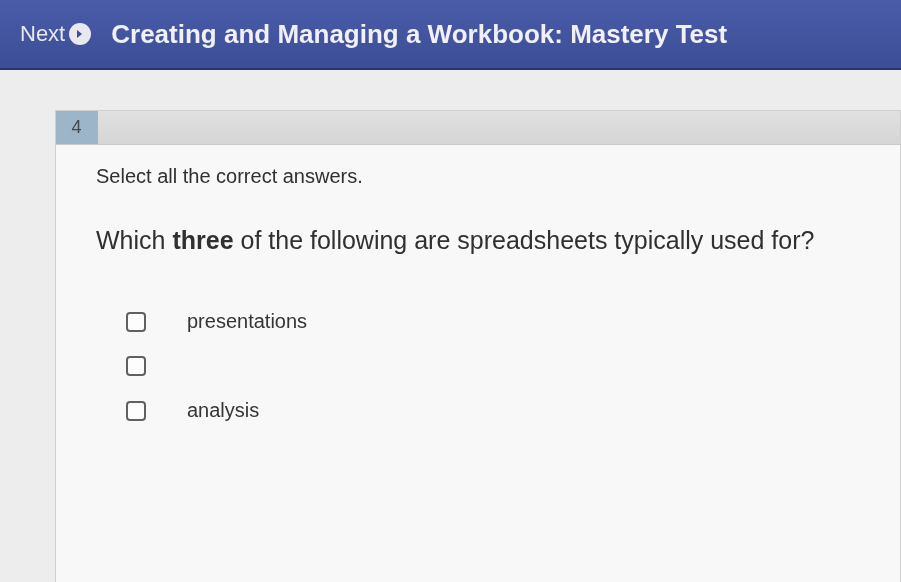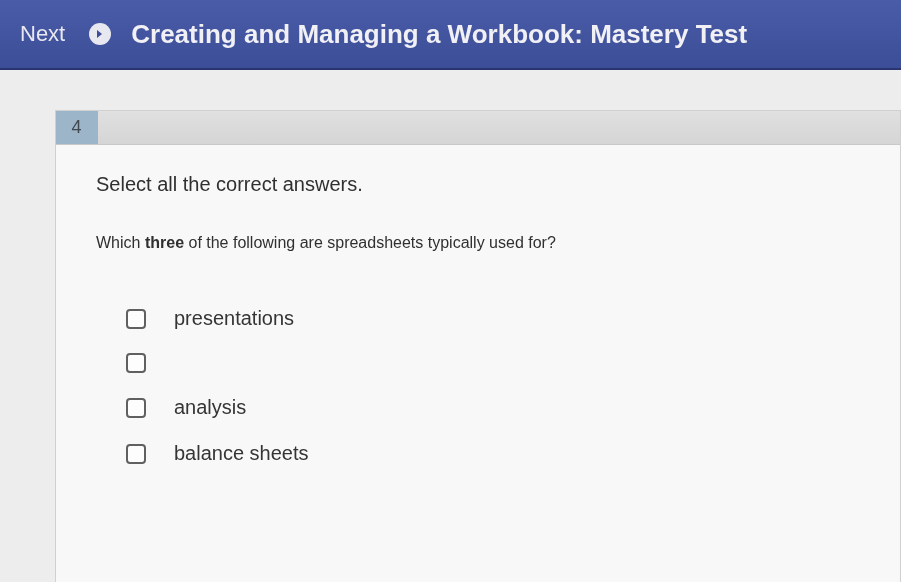--- a/index.html
+++ b/index.html
@@ -23,21 +23,21 @@
       border-bottom: 2px solid #2a3570;
     }
     .next-btn {
       display: flex;
       align-items: center;
       color: #e8e8f0;
       font-size: 22px;
       font-weight: 400;
       cursor: pointer;
       padding-right: 20px;
-      gap: 24px;
+      gap: 4px;
     }
     .next-icon {
       display: inline-flex;
       align-items: center;
       justify-content: center;
       width: 22px;
       height: 22px;
       background: #e8e8f0;
       border-radius: 50%;
       color: #3d4e98;
@@ -72,45 +72,44 @@
       width: 42px;
       display: flex;
       align-items: center;
       justify-content: center;
       font-size: 18px;
       font-weight: 500;
       border-right: 1px solid #b0b0b0;
     }
     .question-body {
       padding: 20px 40px;
-      margin-top: 8px;
     }
     .instruction {
       color: #303030;
       font-size: 20px;
       font-weight: 400;
       margin-bottom: 38px;
     }
     .prompt {
       color: #303030;
-      font-size: 16px;
+      font-size: 25px;
       font-weight: 400;
       margin-bottom: 55px;
     }
     .prompt strong {
       font-weight: 700;
     }
     .options {
       padding-left: 30px;
     }
     .option {
       display: flex;
       align-items: center;
       margin-bottom: 23px;
-      gap: 28px;
+      gap: 41px;
     }
     .checkbox {
       width: 20px;
       height: 20px;
       border: 2px solid #606060;
       border-radius: 4px;
       background: #fdfdfd;
       cursor: pointer;
       flex-shrink: 0;
     }
@@ -150,20 +149,16 @@
           <div class="checkbox"></div>
           <span class="option-label">presentations</span>
         </div>
         <div class="option">
           <div class="checkbox"></div>
         </div>
         <div class="option">
           <div class="checkbox"></div>
           <span class="option-label">analysis</span>
         </div>
-        <div class="option">
-          <div class="checkbox"></div>
-          <span class="option-label">balance sheets</span>
-        </div>
       </div>
     </div>
   </div>
 </div>
 
 </body></html>

